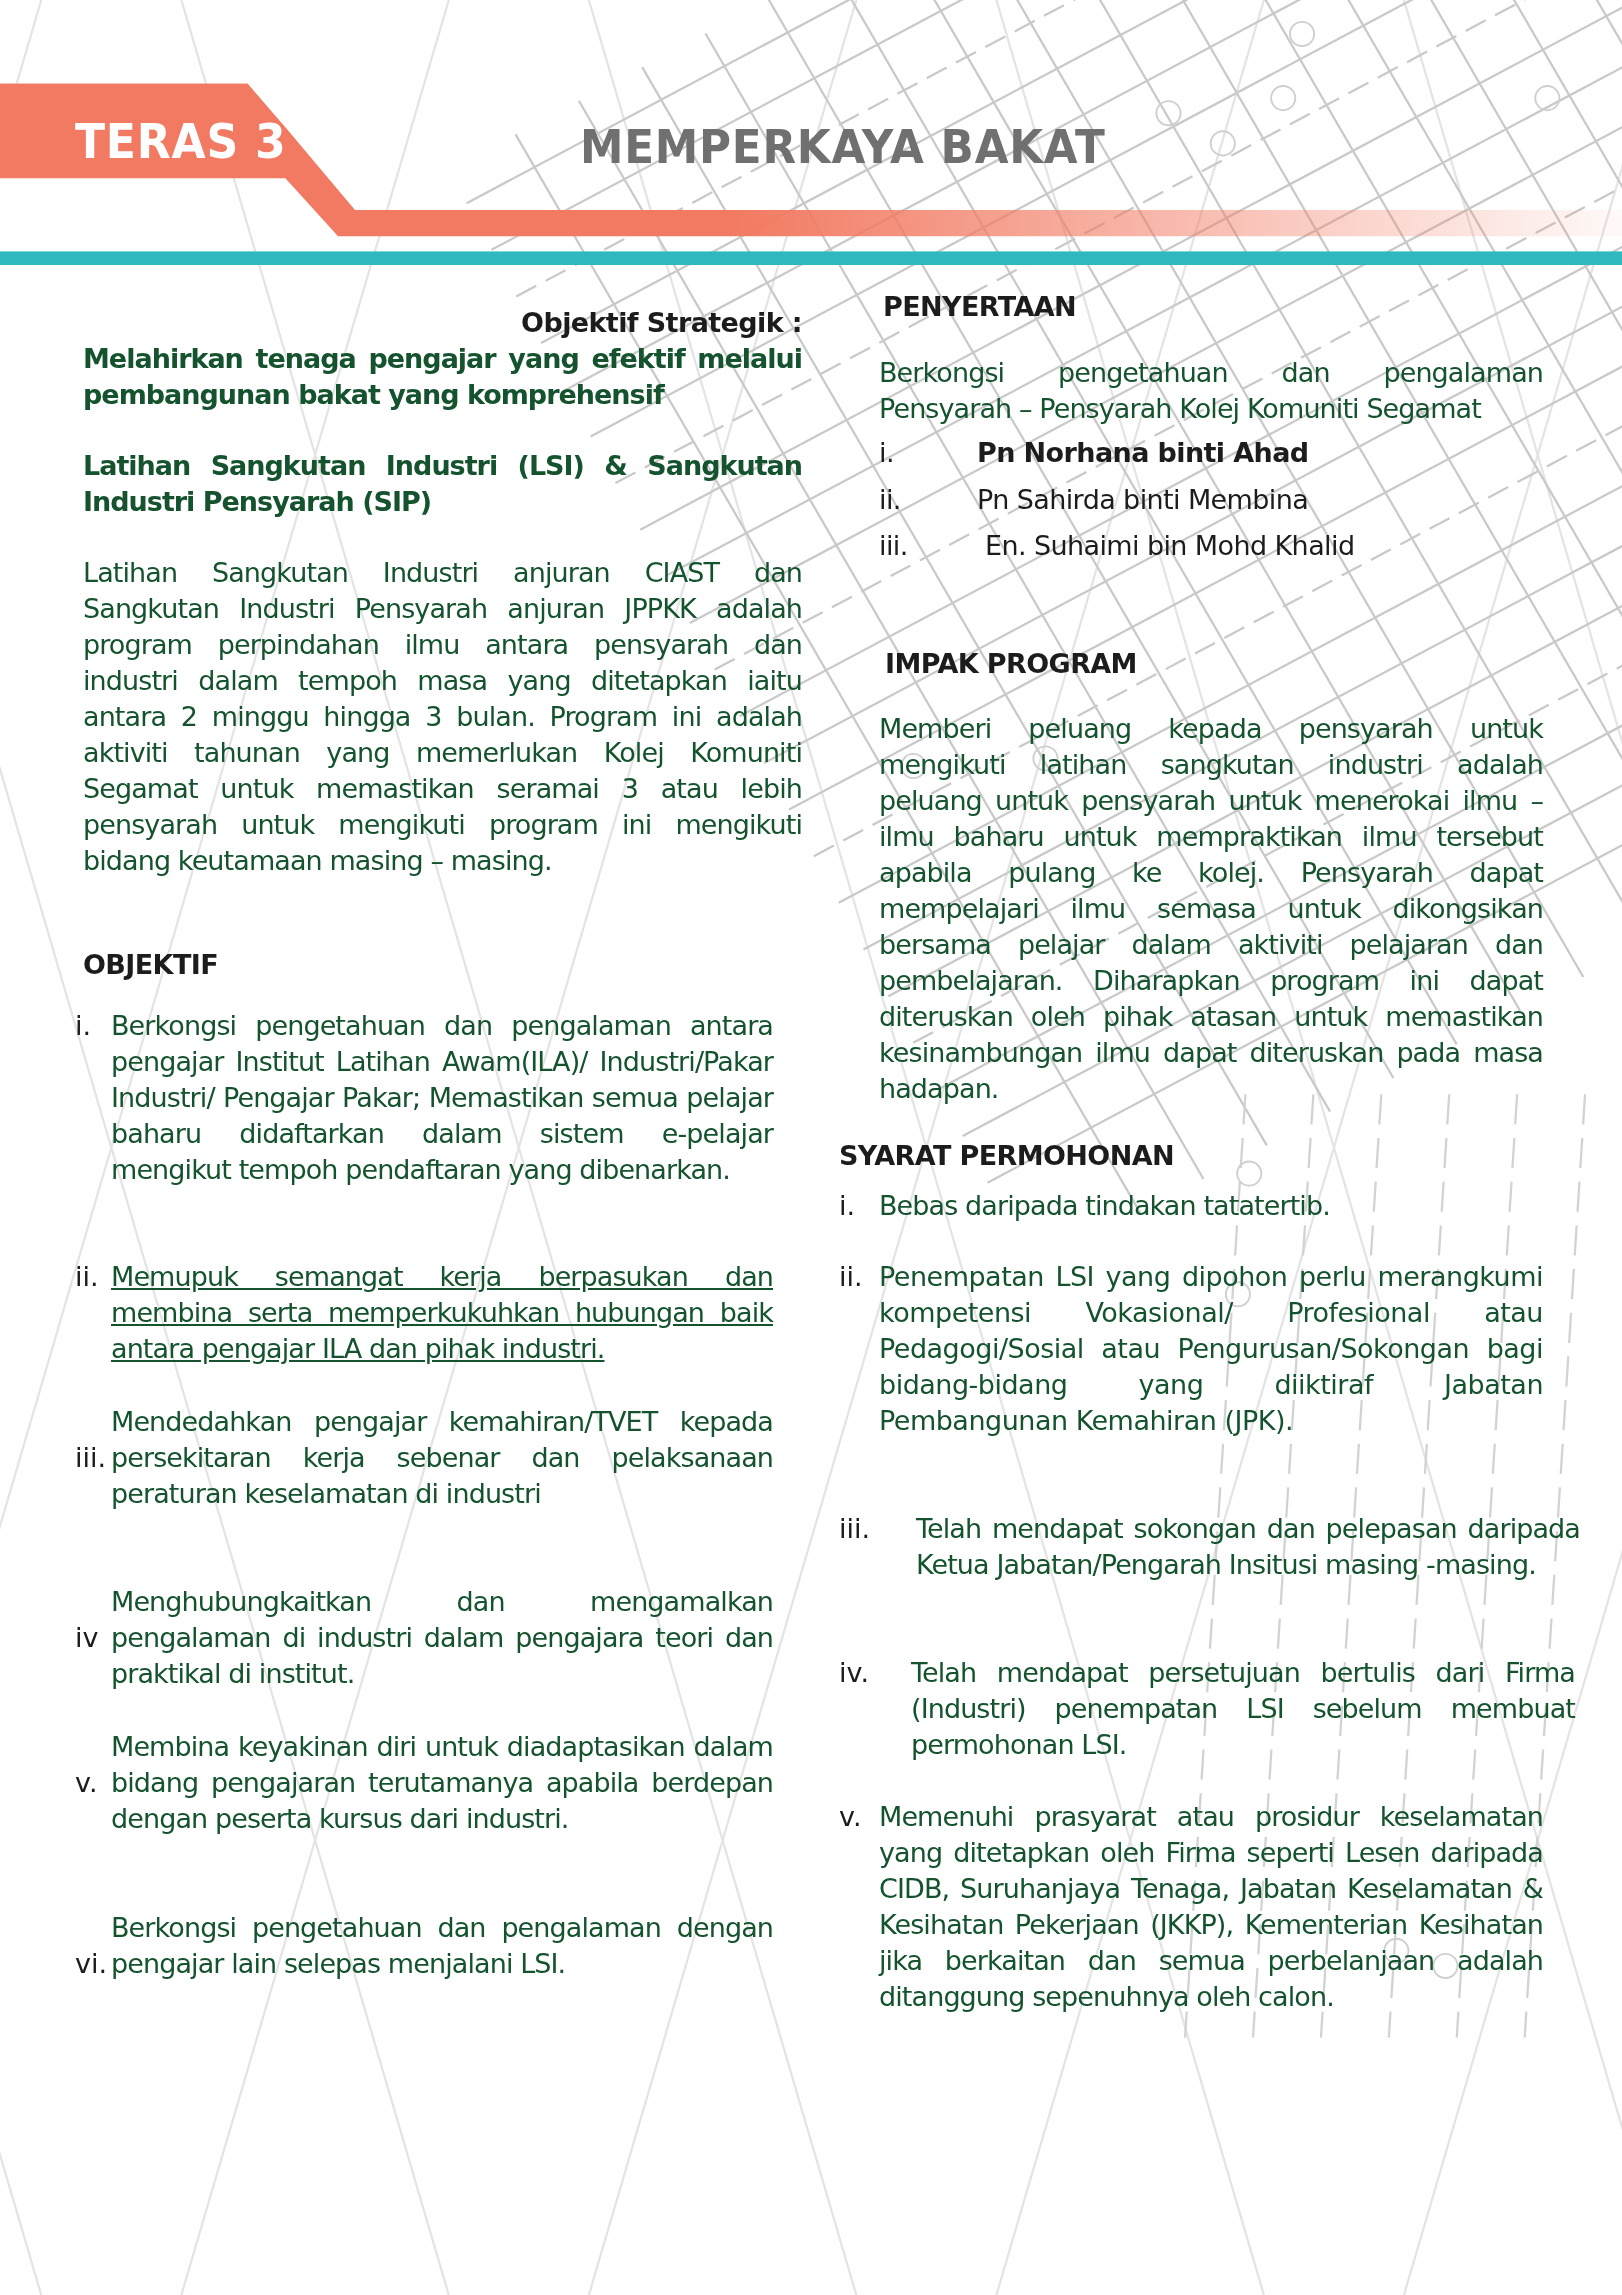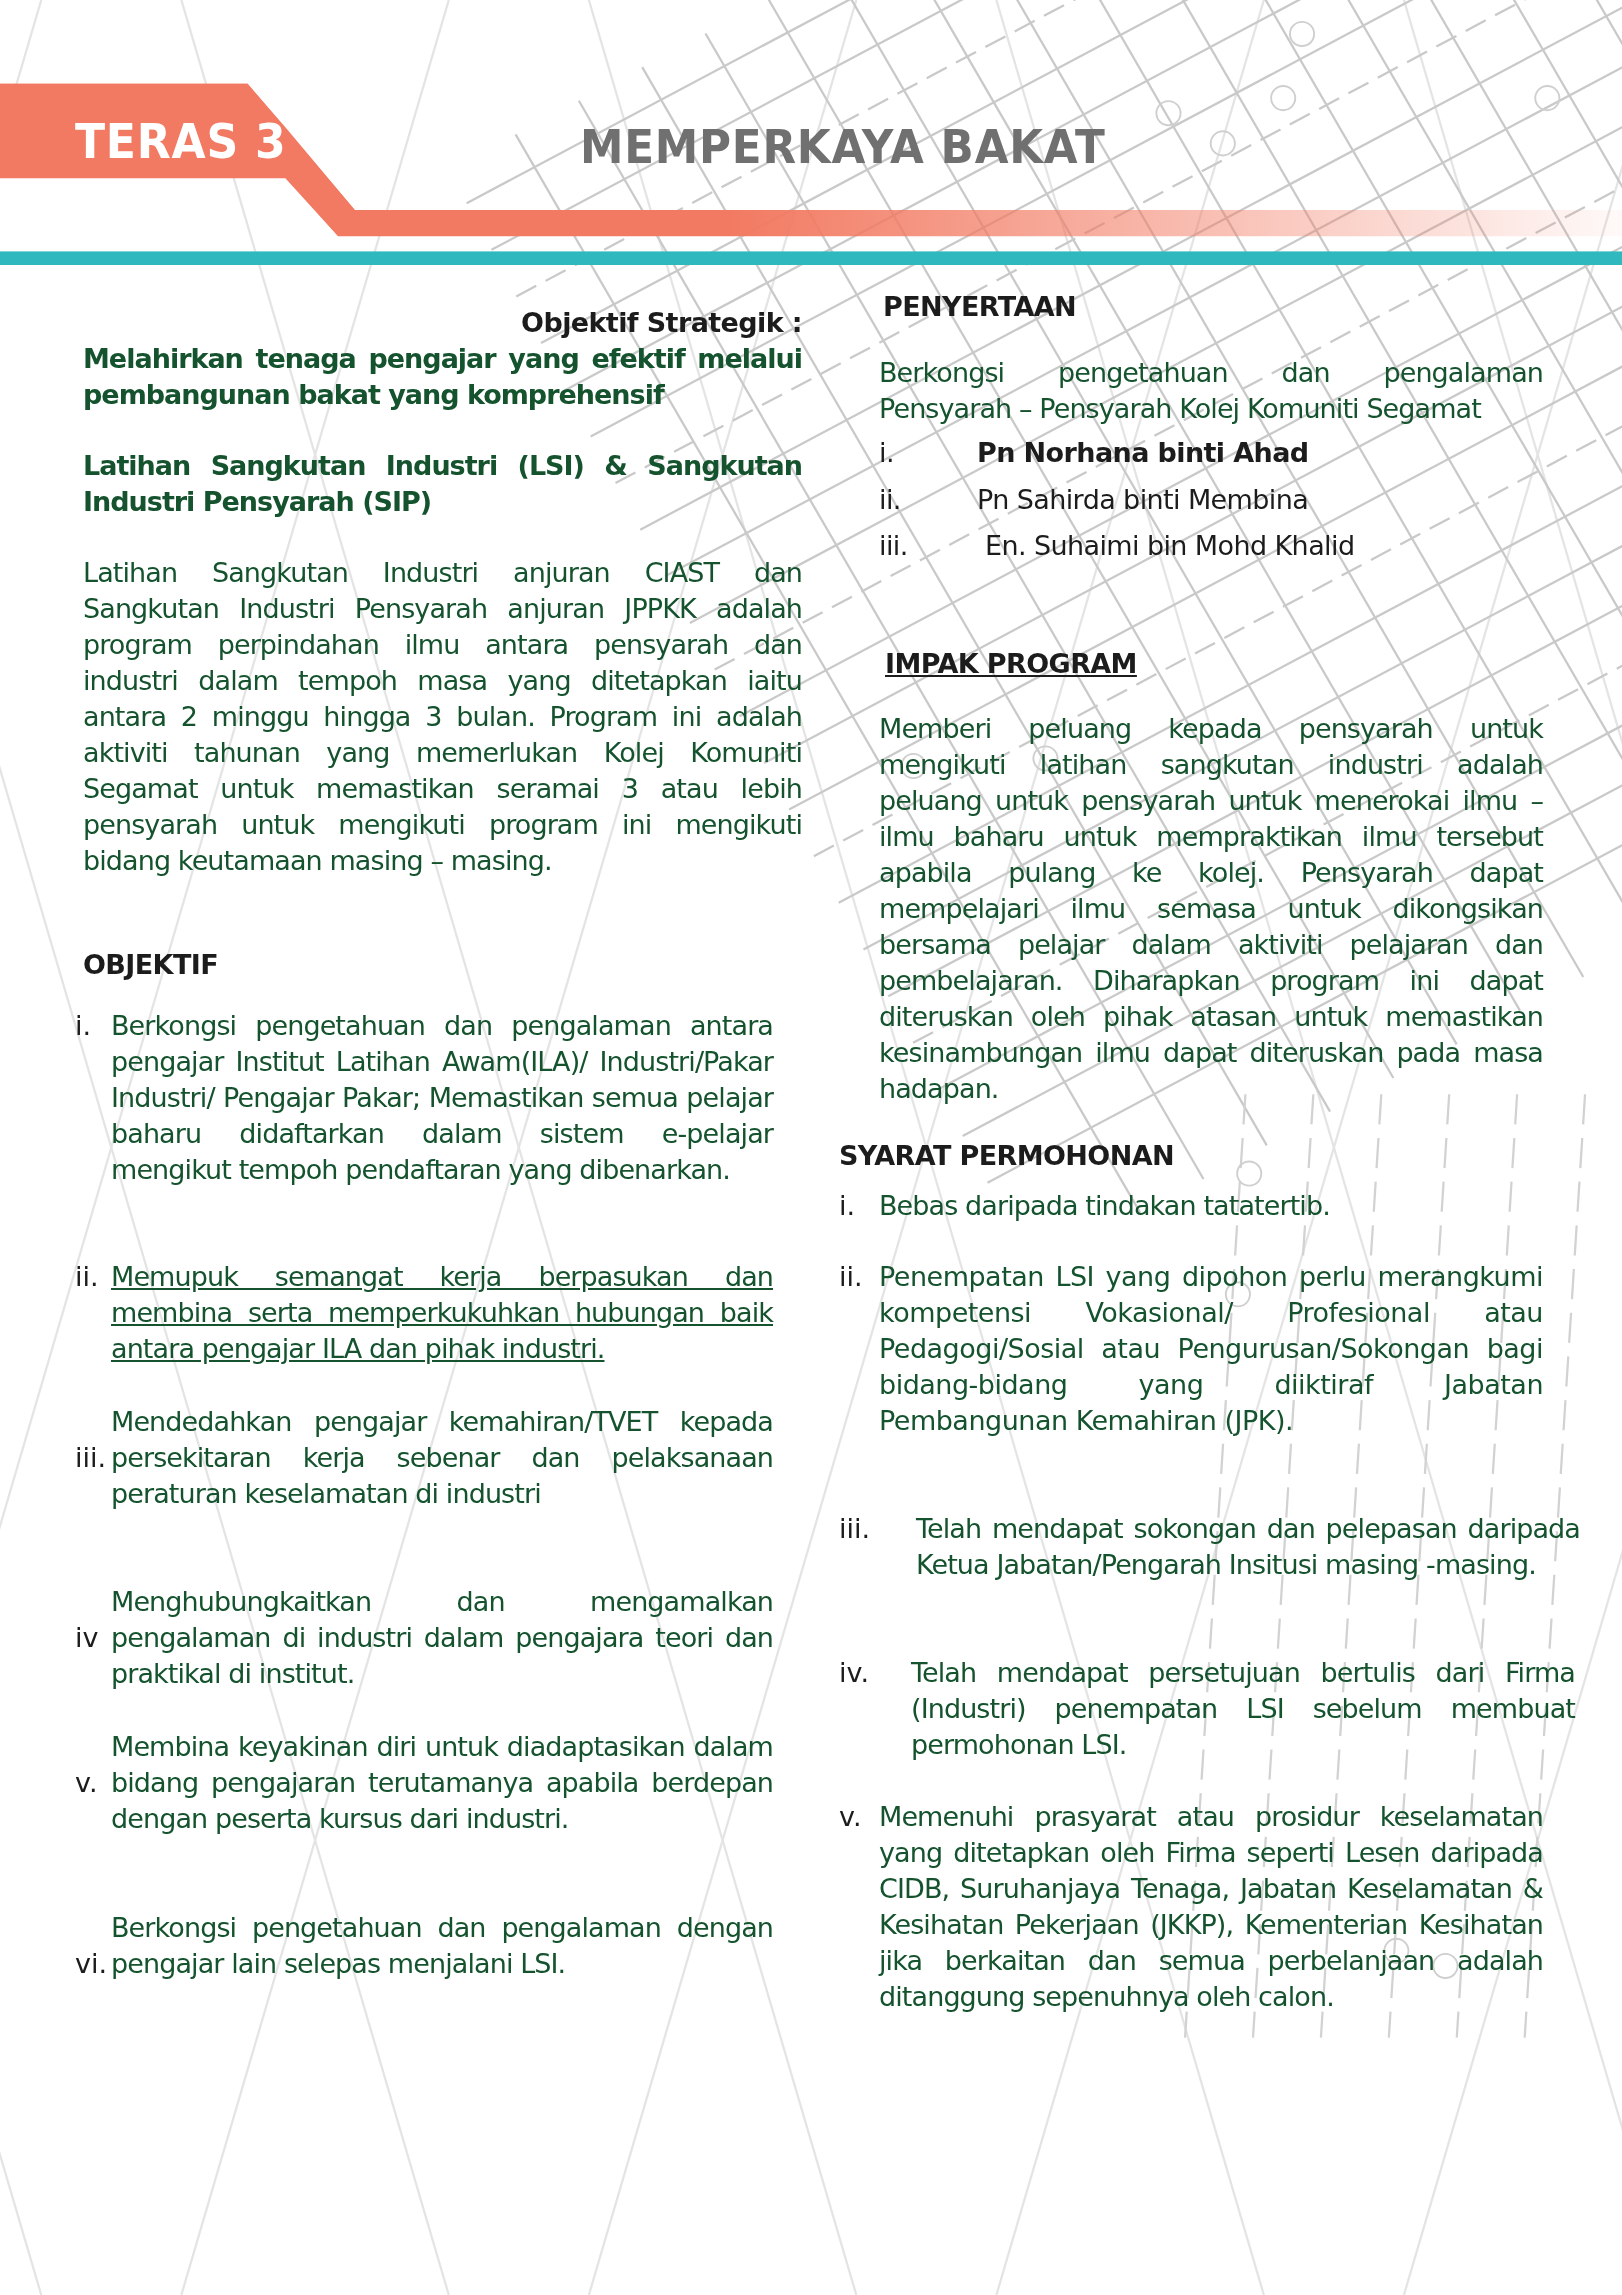--- a/index.html
+++ b/index.html
@@ -207,21 +207,21 @@
 </div>
 <div class="name-row" style="left:879px; top:482px; width:664px;">
   <span class="marker" style="left:0;">ii.</span>
   <span class="name" style="left:98px;">Pn Sahirda binti Membina</span>
 </div>
 <div class="name-row" style="left:879px; top:528px; width:664px;">
   <span class="marker" style="left:0;">iii.</span>
   <span class="name" style="left:98px;margin-left:8px;">En. Suhaimi bin Mohd Khalid</span>
 </div>
 
-<div class="layer heading" style="left:885px; top:646px;text-decoration:underline;">IMPAK PROGRAM</div>
+<div class="layer heading" style="left:885px; top:646px;">IMPAK PROGRAM</div>
 <div class="layer txt cond" style="left:879px; top:711px; width:664px;">Memberi peluang kepada pensyarah untuk mengikuti latihan sangkutan industri adalah peluang untuk pensyarah untuk menerokai ilmu – ilmu baharu untuk mempraktikan ilmu tersebut apabila pulang ke kolej. Pensyarah dapat mempelajari ilmu semasa untuk dikongsikan bersama pelajar dalam aktiviti pelajaran dan pembelajaran. Diharapkan program ini dapat diteruskan oleh pihak atasan untuk memastikan kesinambungan ilmu dapat diteruskan pada masa hadapan.</div>
 
 <div class="layer heading" style="left:839px; top:1138px;">SYARAT PERMOHONAN</div>
 
 <div class="list-item" style="left:839px; top:1188px; width:704px;">
   <span class="marker">i.</span>
   <div class="body txt cond" style="left:40px; width:664px;">Bebas daripada tindakan tatatertib.</div>
 </div>
 <div class="list-item" style="left:839px; top:1259px; width:704px;">
   <span class="marker">ii.</span>

